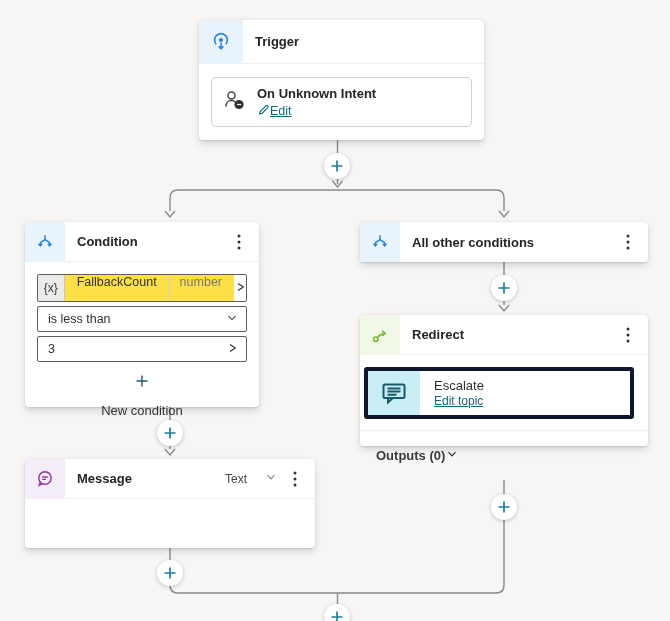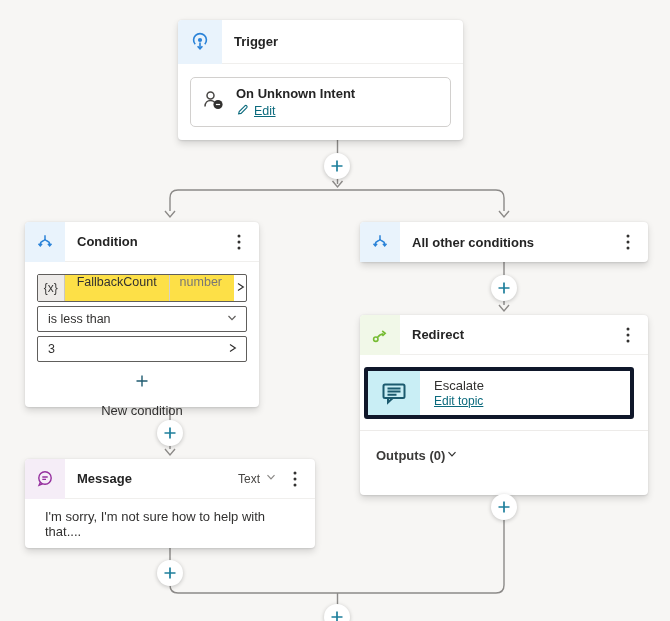--- a/index.html
+++ b/index.html
@@ -53,27 +53,27 @@
   .new-cond { display:flex; align-items:center; gap:12px; margin:12px 2px 0 2px;
               font-size:13px; color:#323130; cursor:pointer;flex-direction:column; }
 
   
   .trigger-card {
     margin:13px 12px; height:50px; border:1px solid #d2d0ce; border-radius:5px;
     display:flex; align-items:center; padding:0 10px;
   }
   .trigger-card-text { margin-left:10px; }
   .trigger-card-title { font-weight:700; font-size:13px; color:#242424; }
-  .edit-line { display:flex; align-items:center; gap:5px; margin-top:2px; }
+  .edit-line { display:flex; align-items:center; margin-top:2px; }
   a.link { color:#0b6a7d; text-decoration:underline; font-size:12.5px; cursor:pointer; }
 
   
   .msg-body { height:49px; display:flex; align-items:center; padding:0 16px 0 20px;
               font-size:13px; color:#323130; }
-  .type-select { display:flex; align-items:center; gap:5px; font-size:12px; color:#484644; cursor:pointer; }
+  .type-select { display:flex; align-items:center; gap:18px; font-size:12px; color:#484644; cursor:pointer; }
 
   
   .redirect-card {
     margin:12px 14px 0 4px; height:52px; border:4px solid #0f172a; border-radius:3px;
     display:flex; align-items:center; overflow:hidden;
   }
   .redirect-card .icon-big { width:52px; height:52px; flex:0 0 auto; display:flex;
     align-items:center; justify-content:center; }
   .redirect-card-text { margin-left:14px; }
   .redirect-card-title { font-size:13px; color:#323130; }
@@ -102,21 +102,21 @@
       <path d="M499 211 L504 217 L509 211"></path>
       <path d="M170 407 V449"></path>
       <path d="M165 449 L170 455 L175 449"></path>
       <path d="M504 262 V305"></path>
       <path d="M499 305 L504 311 L509 305"></path>
       <path d="M170 548 V585 Q170 593 178 593 L496 593 Q504 593 504 585 V480"></path>
       <path d="M337.5 593 V613"></path>
     </g>
   </svg>
 
-  <div class="node" style="left:178px; top:20px; width:285px; height:120px;">
+  <div class="node" style="left:199px; top:20px; width:285px; height:120px;">
     <div class="node-header h44 bordered">
       <div class="icon-sq h44 bg-blue">
         <svg width="22" height="22" viewBox="0 0 22 22" fill="none">
           <path d="M6.2 13.3 A6.4 6.4 0 1 1 15.8 13.3" stroke="#2b83d8" stroke-width="1.6"></path>
           <circle cx="11" cy="9" r="2.1" fill="#2b83d8"></circle>
           <path d="M11 11.4 V17.2" stroke="#2b83d8" stroke-width="1.6"></path>
           <path d="M8.6 15.2 L11 17.8 L13.4 15.2" stroke="#2b83d8" stroke-width="1.6"></path>
         </svg>
       </div>
       <div class="hdr-title">Trigger</div>
@@ -231,21 +231,21 @@
                 <circle cx="2" cy="2" r="1.5"></circle>
                 <circle cx="2" cy="8" r="1.5"></circle>
                 <circle cx="2" cy="14" r="1.5"></circle>
               </g>
             </svg>
         </span>
       </div>
     </div>
   </div>
 
-  <div class="node" style="left:360px; top:315px; width:288px; height:180px;">
+  <div class="node" style="left:360px; top:315px; width:288px; height:131px;">
     <div class="node-header bordered">
       <div class="icon-sq bg-green">
         <svg width="20" height="20" viewBox="0 0 20 20" fill="none" stroke="#76bc33" stroke-width="1.6">
           <circle cx="5.8" cy="14.2" r="2.2"></circle>
           <path d="M7.6 12.4 C8.8 10.5 10.6 9.3 13.4 8.9"></path>
           <path d="M12.2 6 L15.2 8.3 L12.4 11"></path>
         </svg>
       </div>
       <div class="hdr-title">Redirect</div>
       <div class="hdr-right">
@@ -307,21 +307,20 @@
           <svg width="4" height="16" viewBox="0 0 4 16">
               <g fill="#323130">
                 <circle cx="2" cy="2" r="1.5"></circle>
                 <circle cx="2" cy="8" r="1.5"></circle>
                 <circle cx="2" cy="14" r="1.5"></circle>
               </g>
             </svg>
         </span>
       </div>
     </div>
-    <div class="msg-body">I'm sorry, I'm not sure how to help with that....</div>
   </div>
 
   <div class="plus-btn" style="left:324px; top:153px;">
     <svg width="14" height="14" viewBox="0 0 14 14">
         <path d="M7 1.5 V12.5 M1.5 7 H12.5" stroke="#1e7f9c" stroke-width="1.7"></path>
       </svg>
   </div>
   <div class="plus-btn" style="left:157px; top:420px;">
     <svg width="14" height="14" viewBox="0 0 14 14">
         <path d="M7 1.5 V12.5 M1.5 7 H12.5" stroke="#1e7f9c" stroke-width="1.7"></path>

